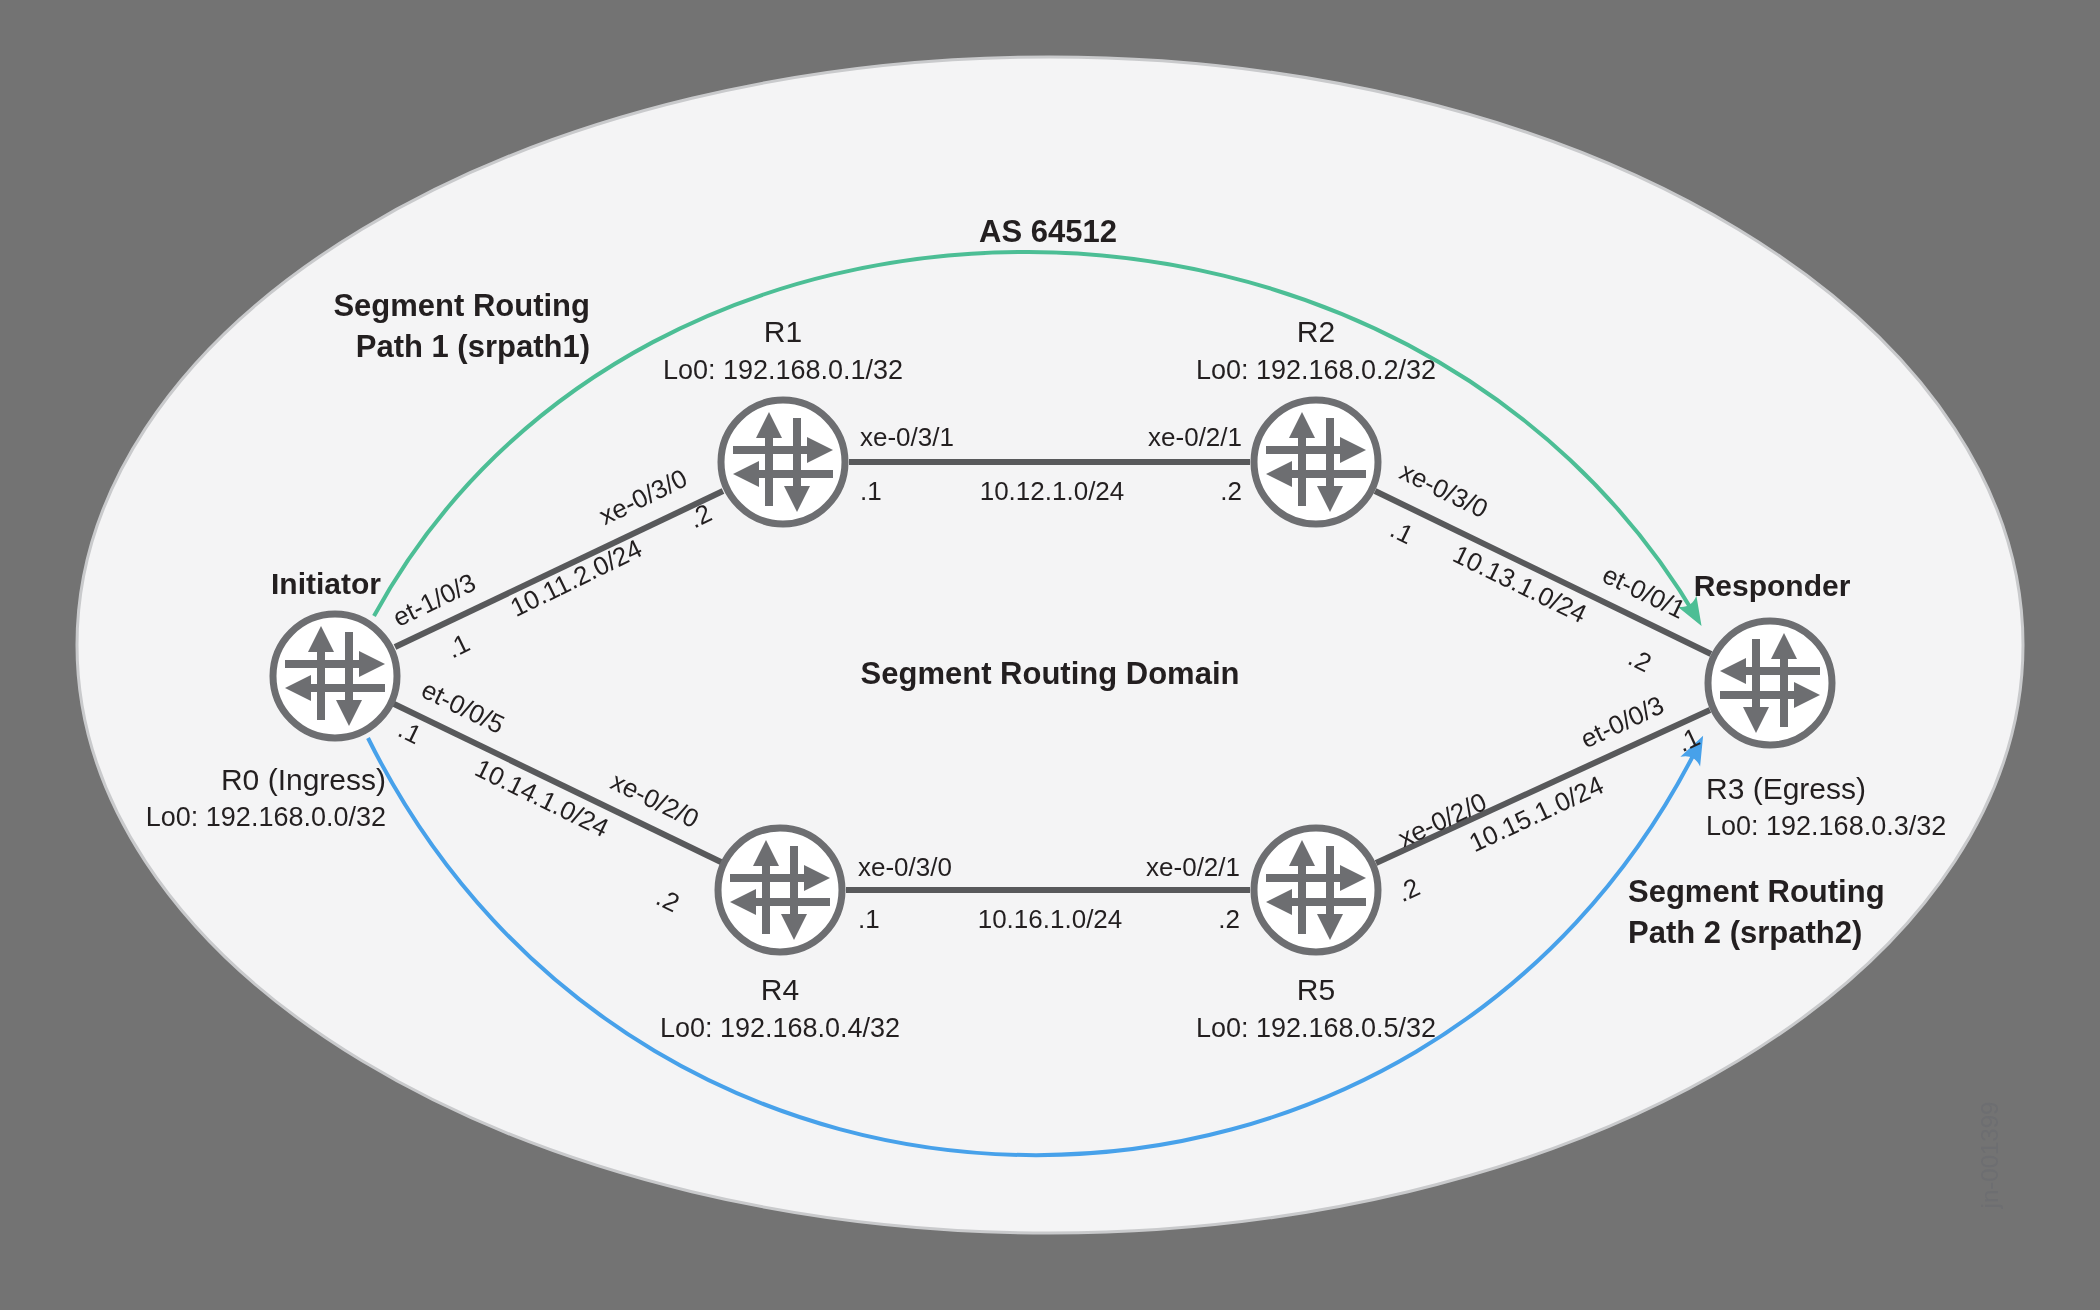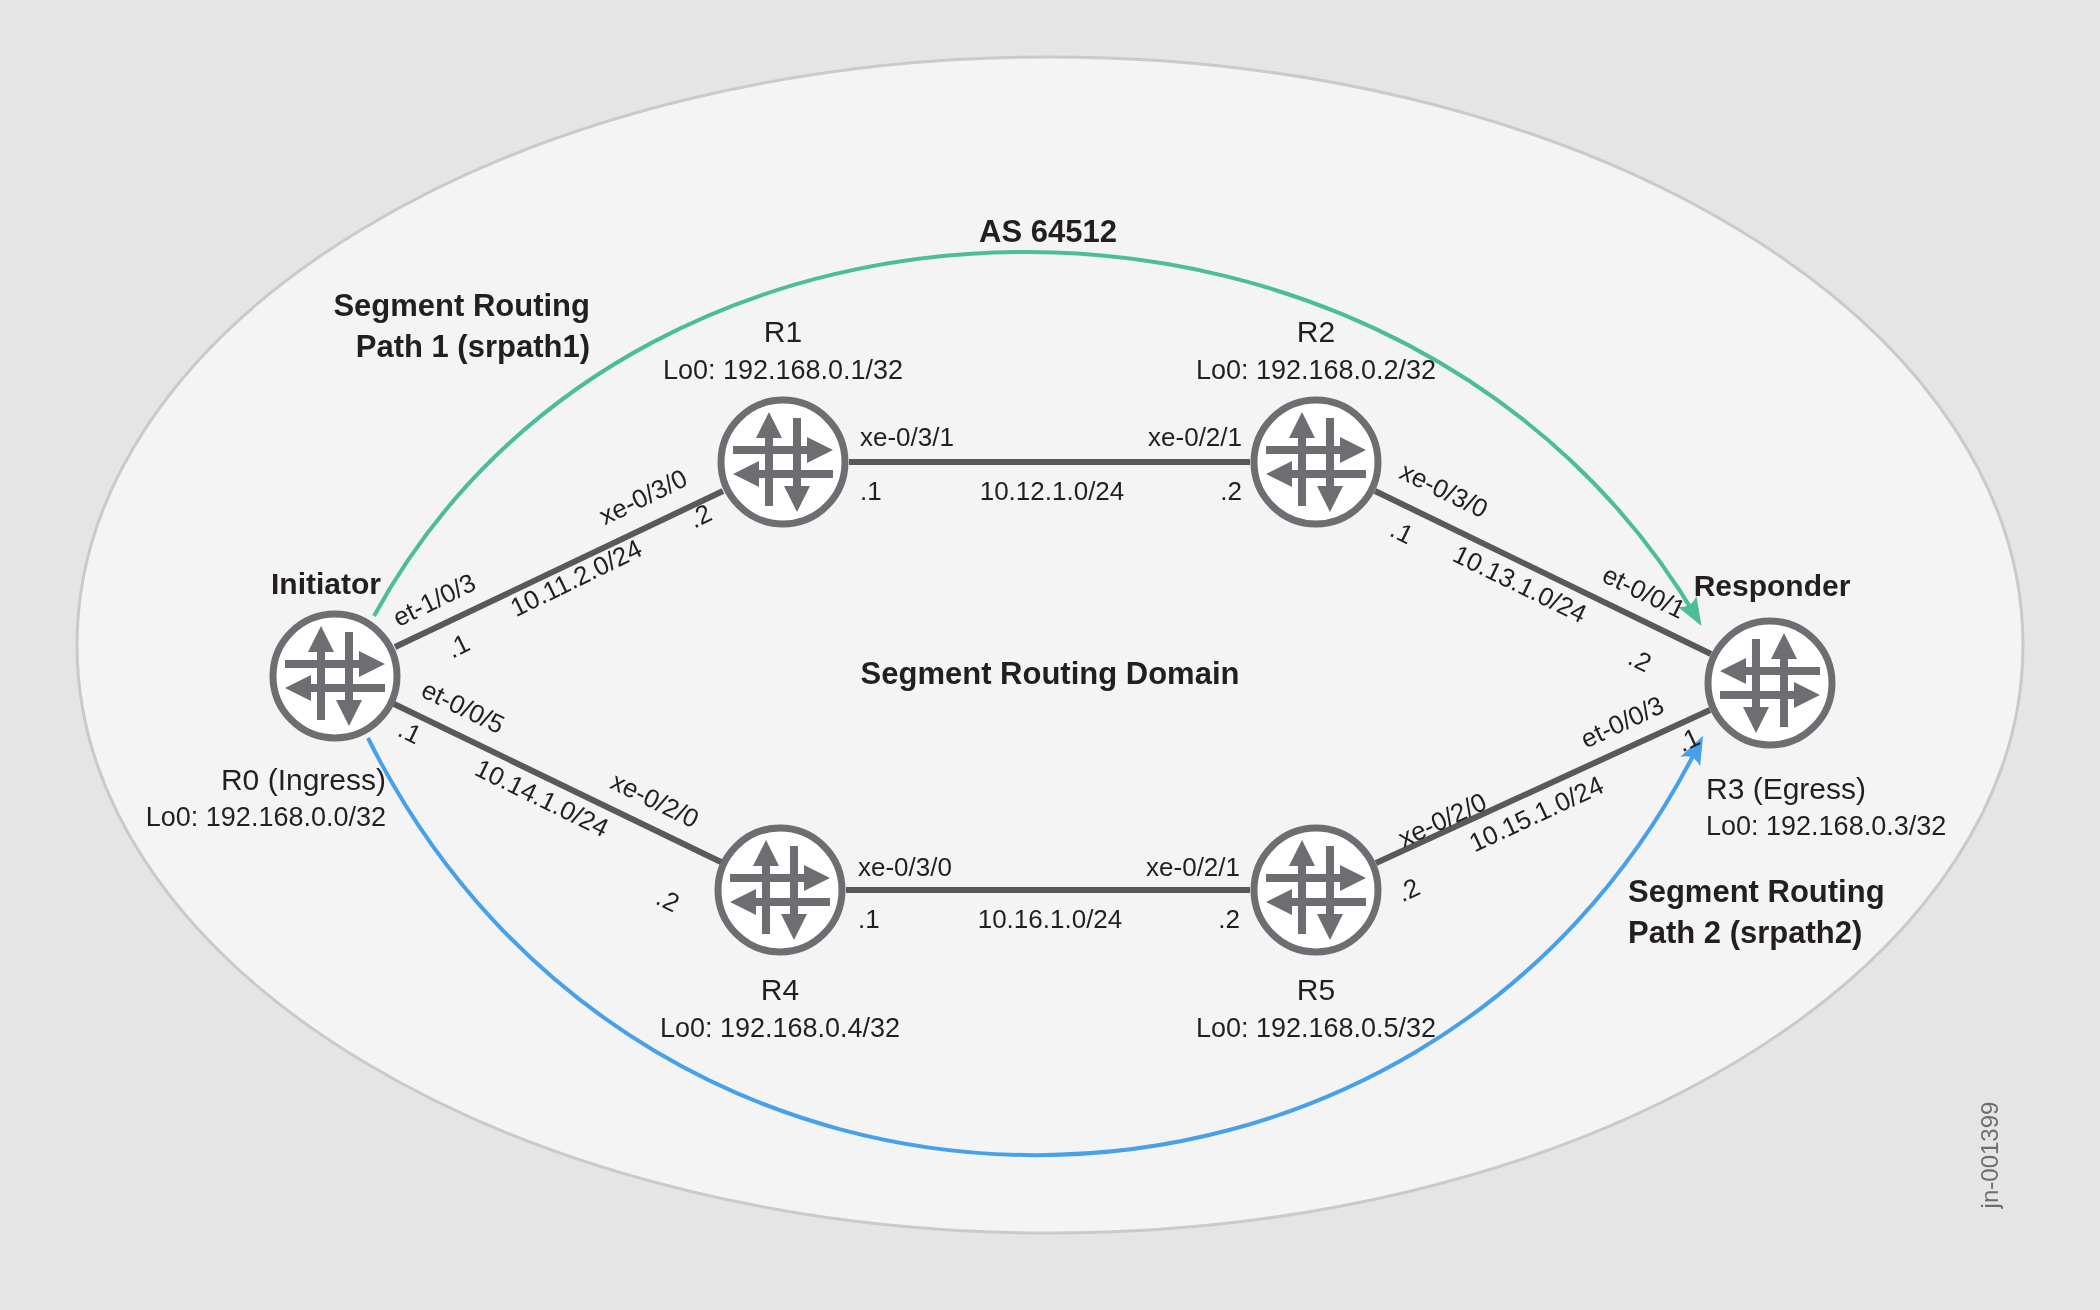--- a/index.html
+++ b/index.html
@@ -1,16 +1,16 @@
 <!DOCTYPE html>
 <html><head>
 <meta charset="utf-8">
 <style>
   html, body { margin: 0; padding: 0; background: #ffffff; }
-  .stage { width: 2100px; height: 1310px; position: relative; background: #e5e5e5; }
+  .stage { width: 2100px; height: 1310px; position: relative; background: #737373; }
   svg { display: block; }
   text {
     font-family: "Liberation Sans", "DejaVu Sans", sans-serif;
     fill: #231f20;
   }
   .t-name  { font-size: 30px; font-weight: 400; }
   .t-lo    { font-size: 27px; font-weight: 400; }
   .t-link  { font-size: 26px; font-weight: 400; }
   .t-role  { font-size: 30px; font-weight: 700; }
   .t-hdr   { font-size: 31px; font-weight: 700; }

